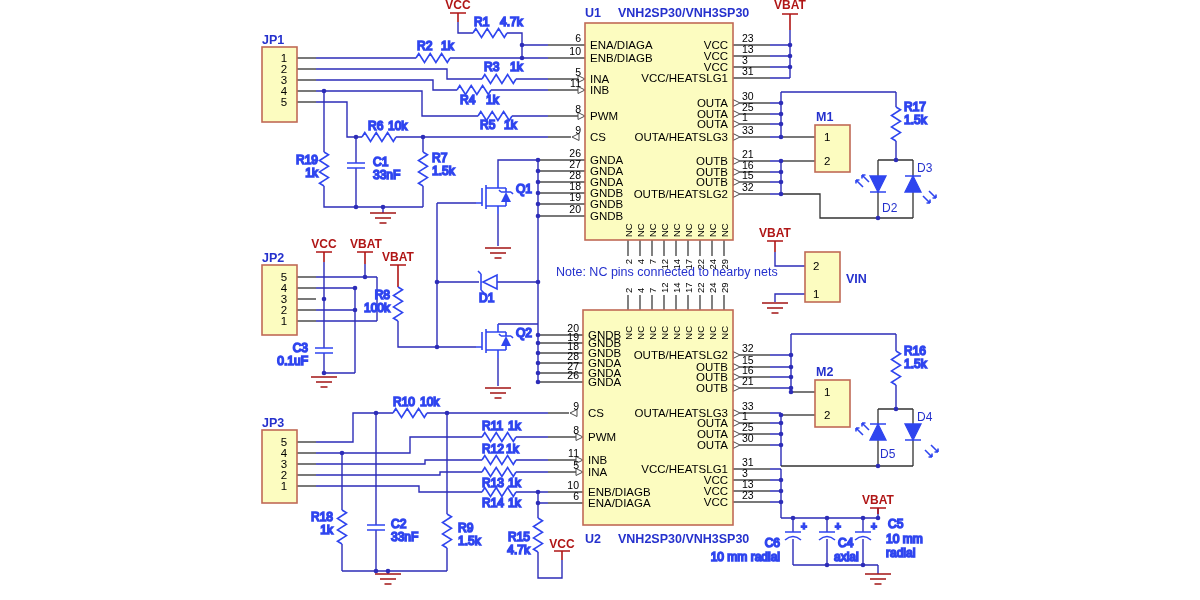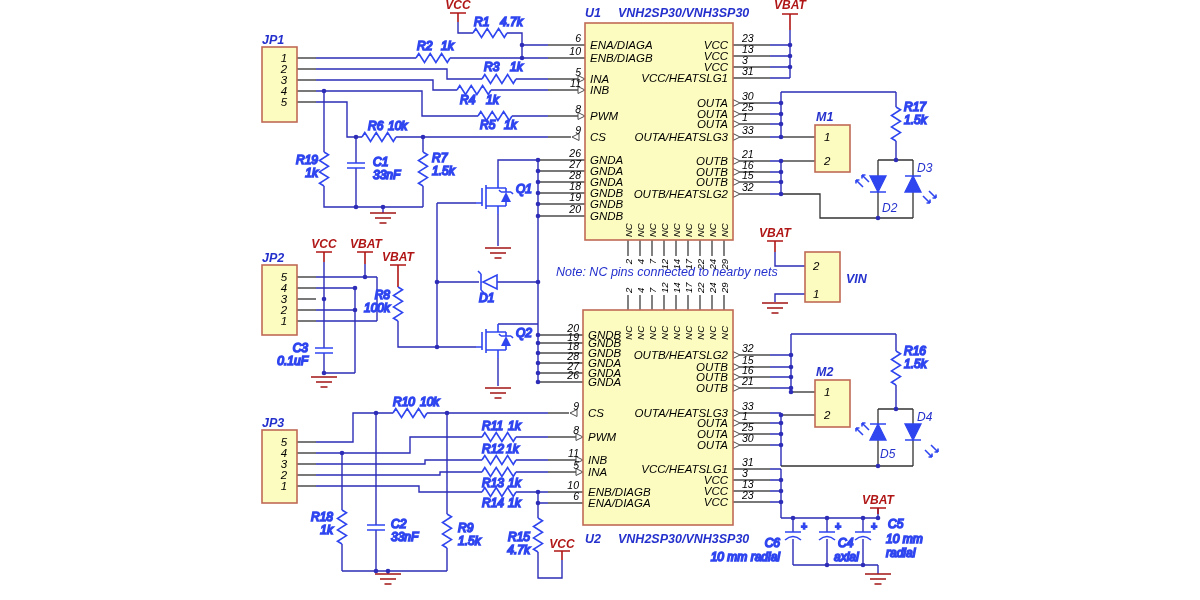--- a/index.html
+++ b/index.html
@@ -1,16 +1,16 @@
 <!DOCTYPE html>
 <html><head>
 <meta charset="utf-8">
 <style>
   html,body{margin:0;padding:0;background:#fff;}
-  #stage{width:1200px;height:600px;background:#fff;position:relative;overflow:hidden;font-style:italic;}
+  #stage{width:1200px;height:600px;background:#fff;position:relative;overflow:hidden;}
   svg text{font-family:"Liberation Sans","DejaVu Sans",sans-serif;}
   .w{stroke:#2d2db8;stroke-width:1.4;fill:none}
   .s{stroke:#4c4c4c;stroke-width:1.4;fill:none}
   .c{stroke:#2f45ef;stroke-width:1.6;fill:none}
   .fr{stroke:#333;stroke-width:1.3;fill:none}
   .dot{fill:#2d2db8;stroke:none}
   .box{fill:#fcfcc0;stroke:#c06a55;stroke-width:1.6}
   .pn{font-size:11.5px;fill:#000}
   .no{font-size:10.5px;fill:#000}
   .nc{font-size:9.5px;fill:#000}

